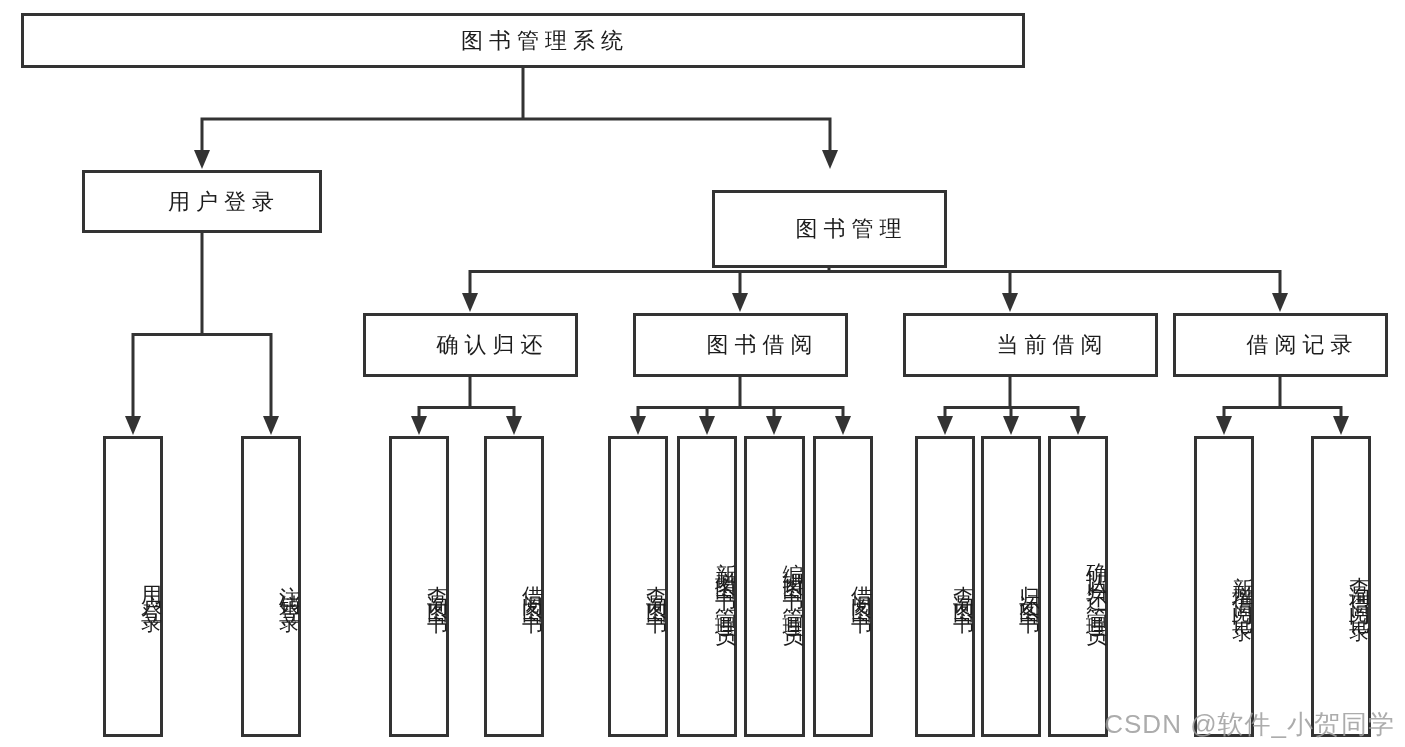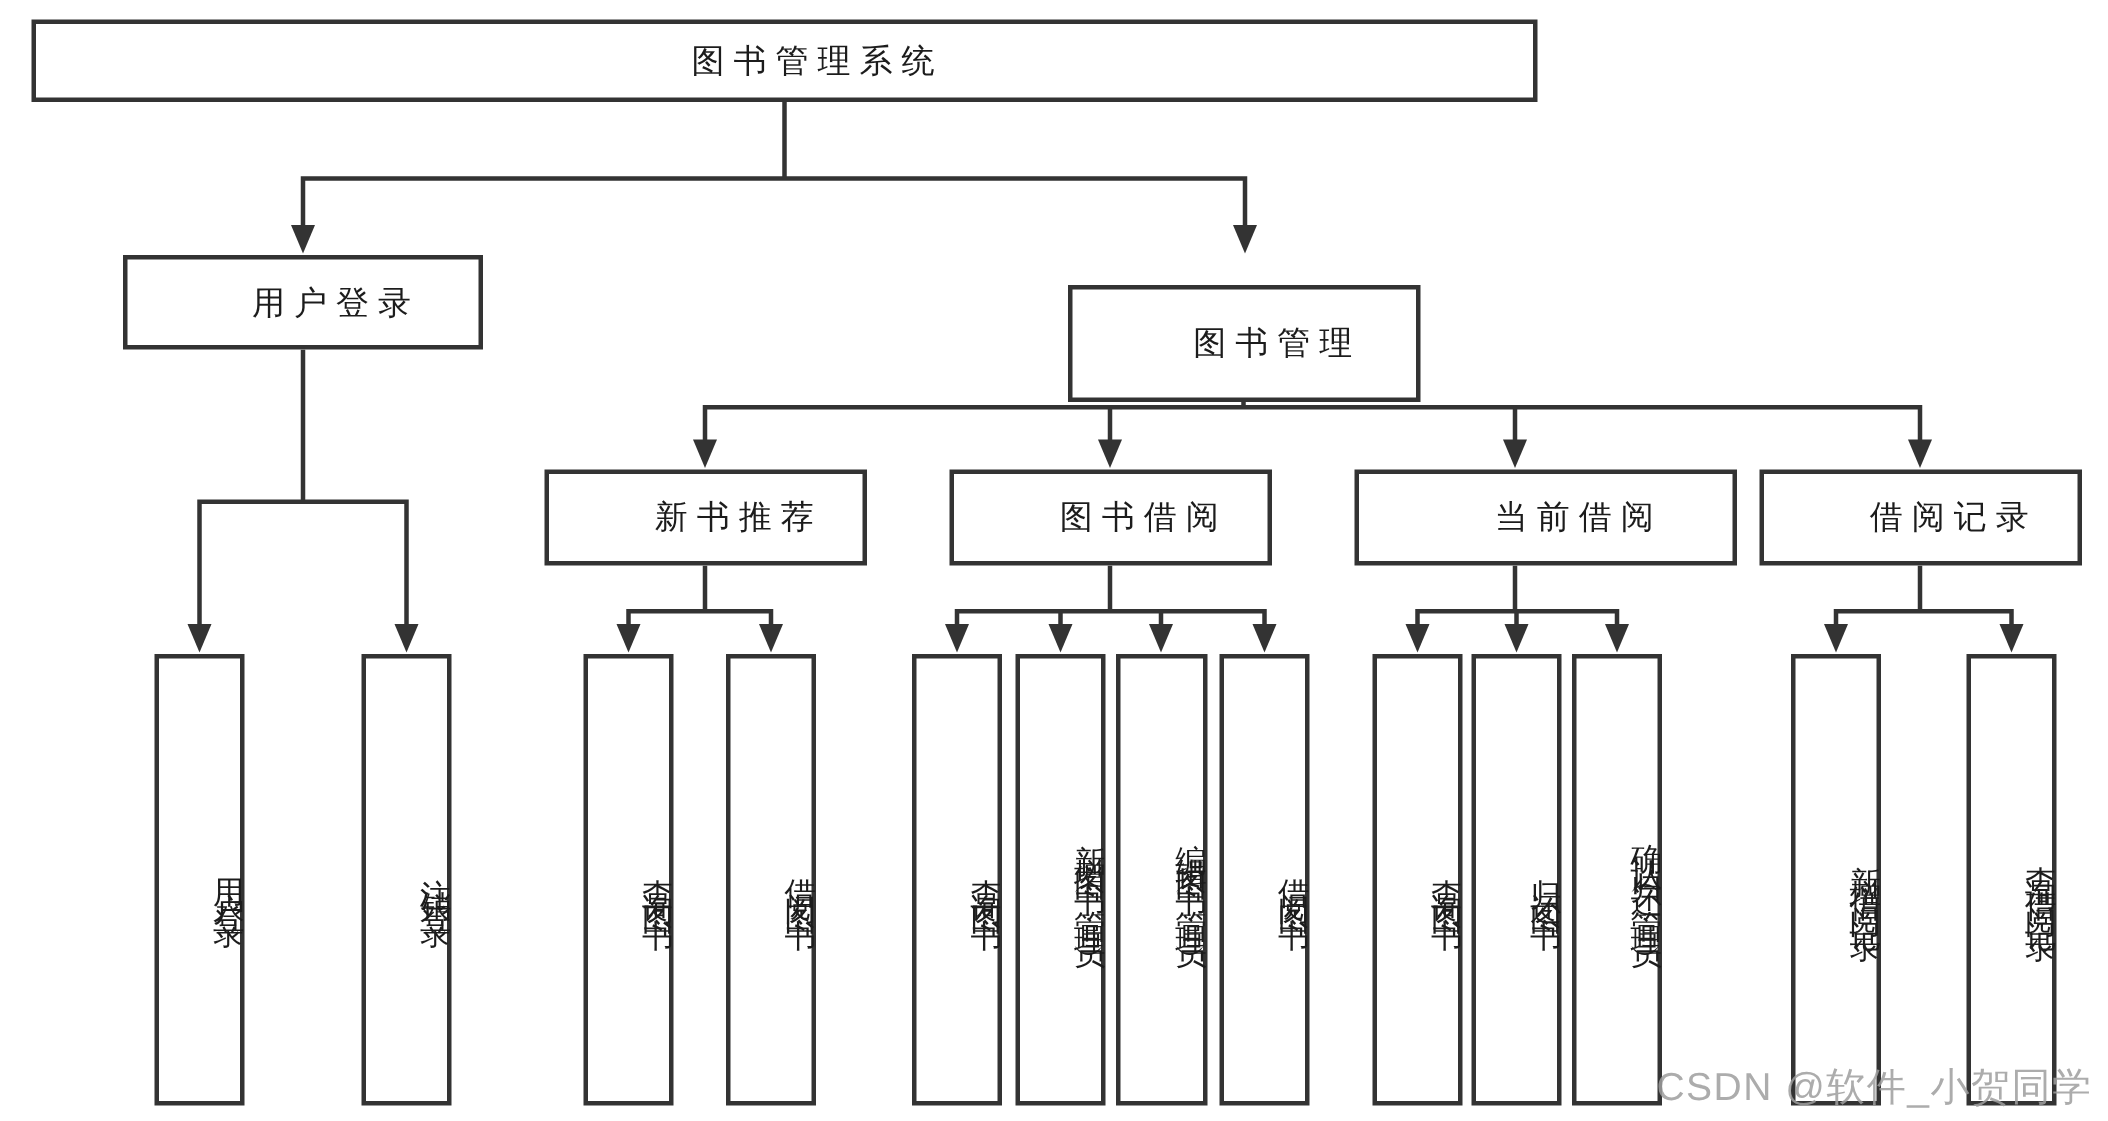--- a/index.html
+++ b/index.html
@@ -108,21 +108,21 @@
   </div>
 
   <div class="box" style="left:82px; top:170px; width:240px; height:63px;">
     <span class="hlabel">用户登录</span>
   </div>
   <div class="box" style="left:712px; top:170px; width:235px; height:78px;margin-top:20px;">
     <span class="hlabel">图书管理</span>
   </div>
 
   <div class="box" style="left:363px; top:313px; width:215px; height:64px;">
-    <span class="hlabel">新书推荐</span>
+    <span class="hlabel">确认归还</span>
   </div>
   <div class="box" style="left:633px; top:313px; width:215px; height:64px;">
     <span class="hlabel">图书借阅</span>
   </div>
   <div class="box" style="left:903px; top:313px; width:255px; height:64px;">
     <span class="hlabel">当前借阅</span>
   </div>
   <div class="box" style="left:1173px; top:313px; width:215px; height:64px;">
     <span class="hlabel">借阅记录</span>
   </div>

